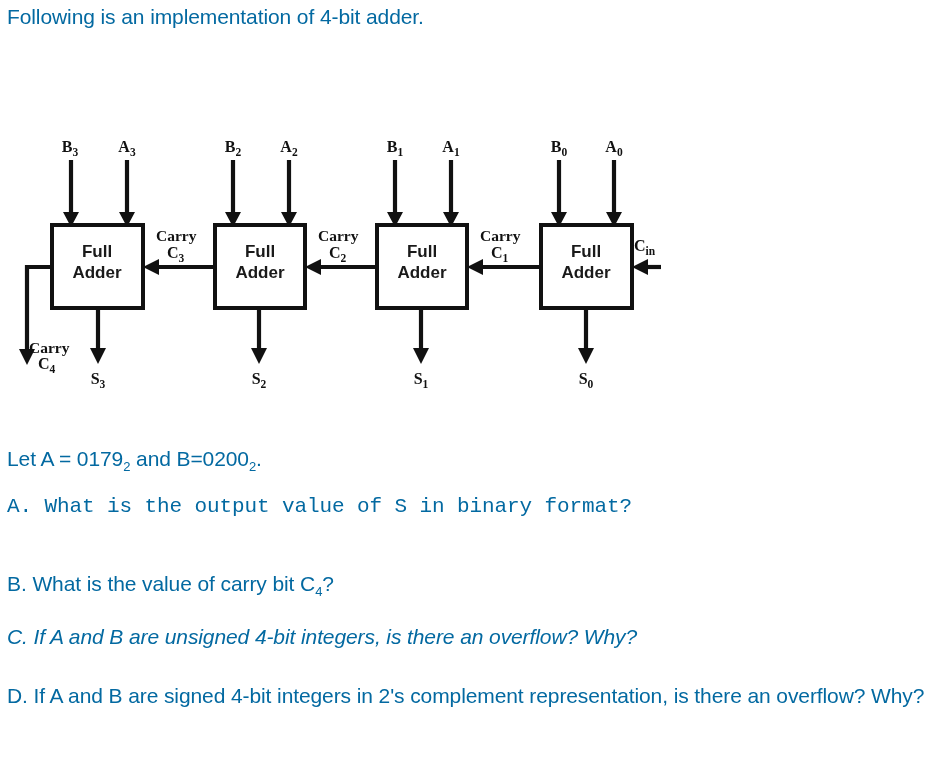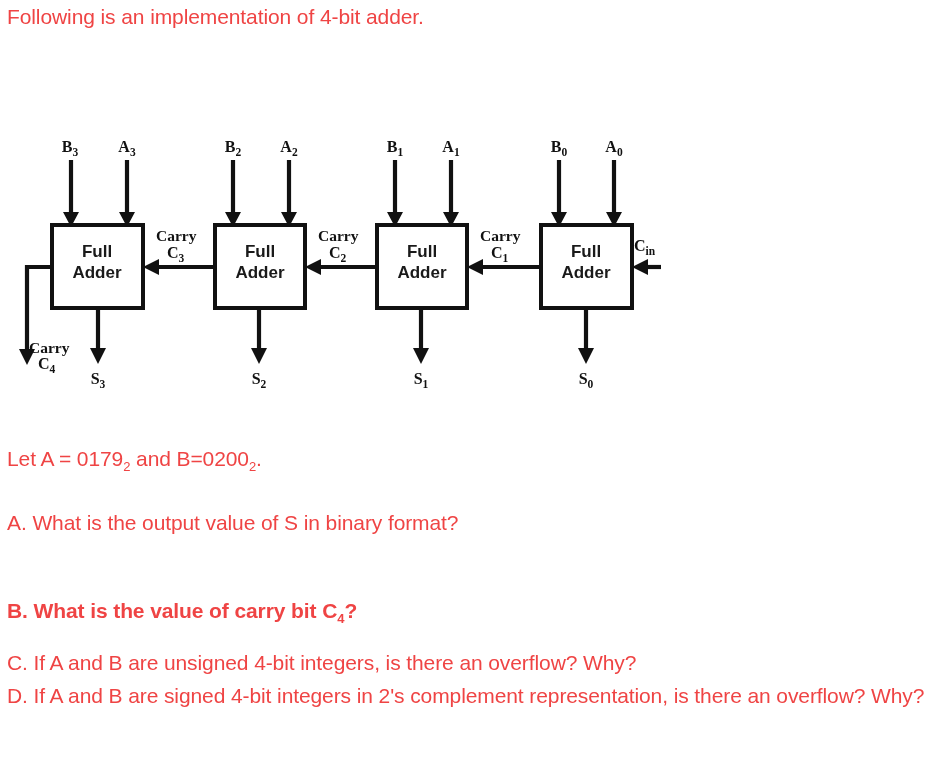--- a/index.html
+++ b/index.html
@@ -16,29 +16,29 @@
     font-family: "Liberation Sans", sans-serif;
     color: #3b3733;
   }
 
   
   .prose {
     position: absolute;
     left: 7px;
     font-size: 21px;
     line-height: 30px;
-    color: #ef4444;
+    color: #0369a1;
     letter-spacing: -0.1px;
     white-space: pre-wrap;
   }
   #intro-line   { top: 2px;   width: 930px; }
   #let-line     { top: 444px; width: 930px; }
-  #question-a   { top: 508px; width: 930px; }
-  #question-b   { top: 596px; width: 930px; font-weight: bold; }
-  #question-c   { top: 648px; width: 930px; }
+  #question-a   { top: 492px; width: 930px; font-family: Liberation Mono, monospace; }
+  #question-b   { top: 569px; width: 930px; }
+  #question-c   { top: 622px; width: 930px; font-style: italic; }
   #question-d   { top: 681px; width: 936px; }
 
   .prose sub {
     font-size: 0.62em;
     vertical-align: baseline;
     position: relative;
     top: 5px;
   }
 
   

